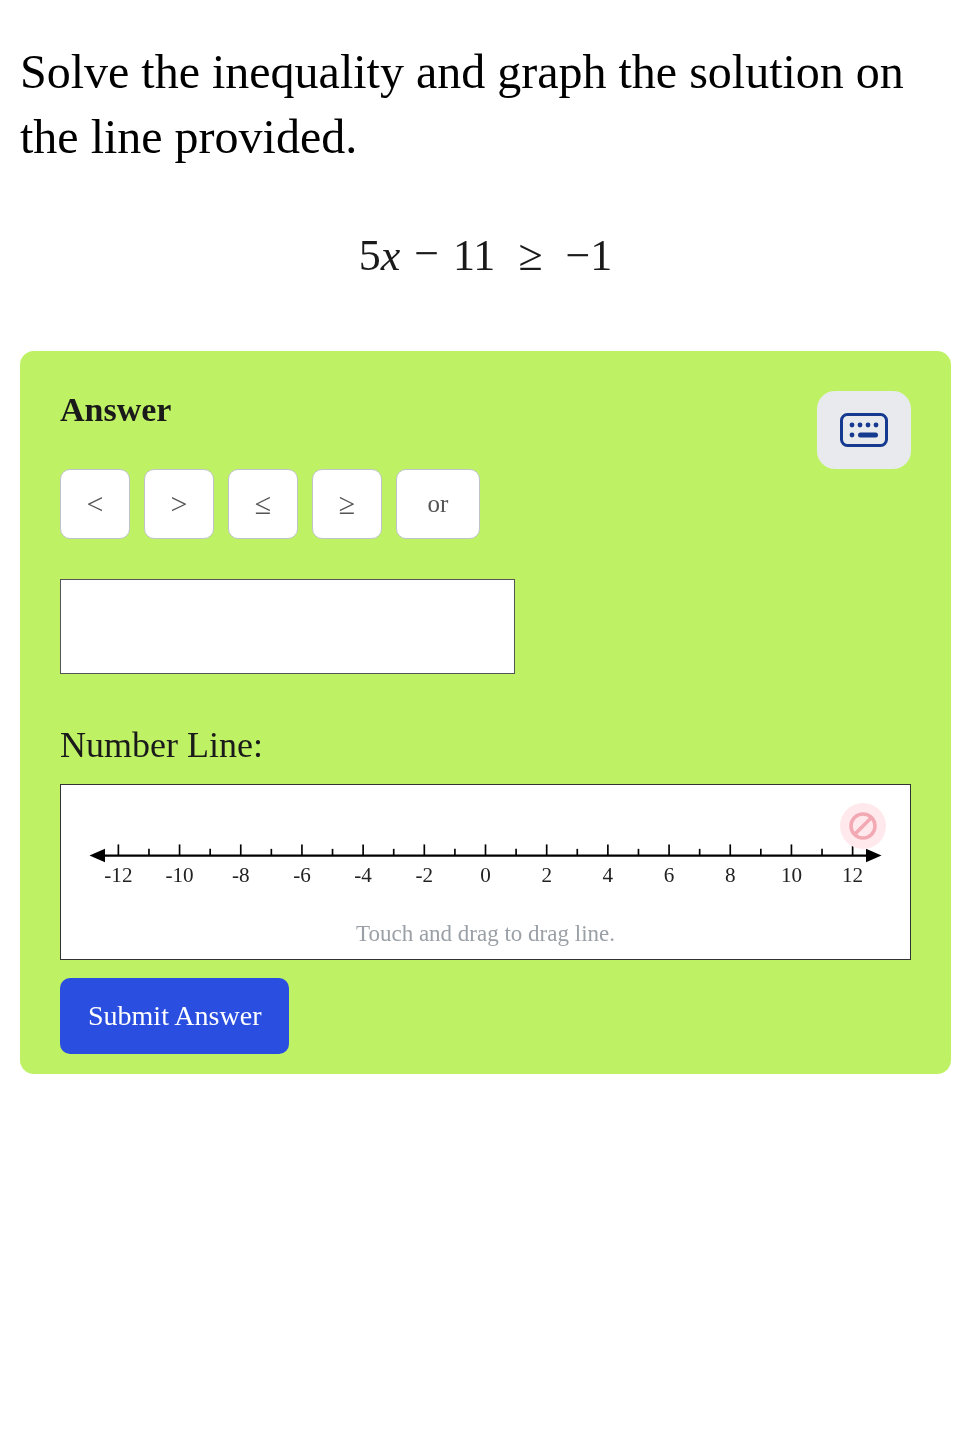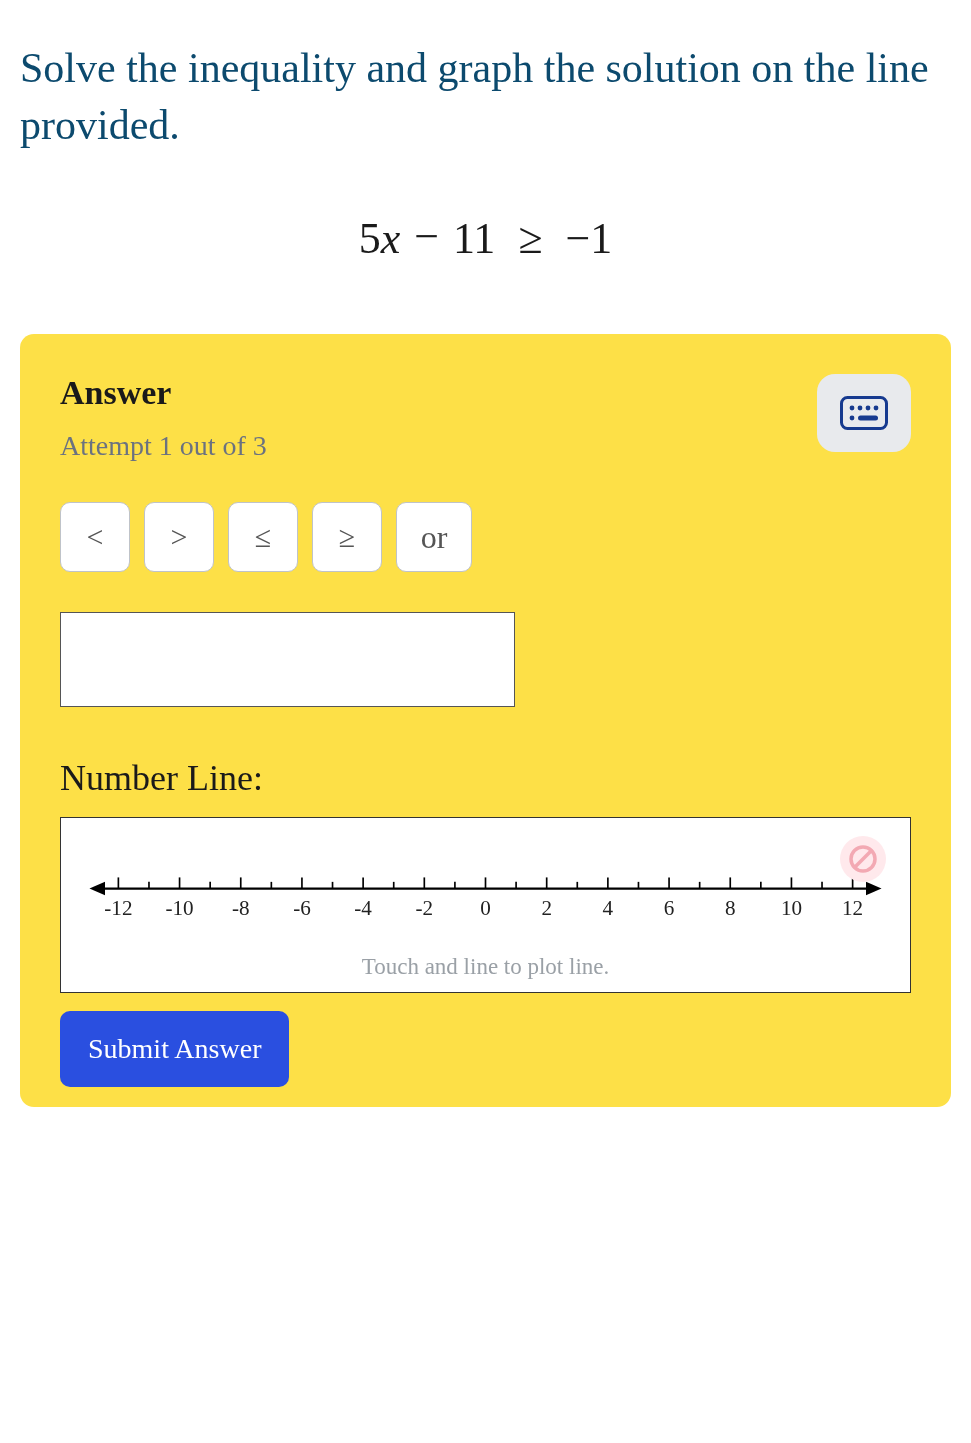--- a/index.html
+++ b/index.html
@@ -6,37 +6,37 @@
   body {
     font-family: Georgia, 'Times New Roman', serif;
     background: #fff;
     color: #1a1a1a;
     width: 971px;
     height: 1443px;
     overflow: hidden;
   }
   .container { padding: 40px 20px 0 20px; }
   .prompt {
-    font-size: 42px;
+    font-size: 48px;
     line-height: 1.35;
     margin-bottom: 60px;
-    color: #0c4a6e;
+    color: #000000;
   }
   .equation-wrap {
     text-align: center;
     margin: 50px 0 70px 0;
     font-size: 44px;
     white-space: nowrap;
   }
   .equation-wrap .mathx { font-style: italic; }
   .equation-wrap .op { margin: 0 12px; }
   .equation-wrap .minus { margin: 0 14px; display:inline-block; transform: translateY(-2px); }
 
   .answer-panel {
-    background: #fde047;
+    background: #bef264;
     border-radius: 14px;
     padding: 40px 40px 20px 40px;
     margin-top: 30px;
   }
   .answer-header {
     display: flex;
     justify-content: space-between;
     align-items: flex-start;
   }
   .answer-title {
@@ -69,21 +69,21 @@
     border-radius: 10px;
     background: #fff;
     display: flex;
     align-items: center;
     justify-content: center;
     font-size: 30px;
     color: #555;
     cursor: pointer;
     font-family: Georgia, serif;
   }
-  .op-btn.or { width: 76px; font-size: 32px; color:#555; }
+  .op-btn.or { width: 84px; font-size: 25px; color:#555; }
 
   .section-label {
     font-size: 36px;
     margin-bottom: 18px;
   }
   .notation-input {
     width: 455px;
     height: 95px;
     border: 1.5px solid #555;
     background: #fff;
@@ -140,21 +140,20 @@
   <div class="equation-wrap">
     <span>5</span><span class="mathx">x</span><span class="minus">−</span><span>11</span>
     <span class="op">≥</span>
     <span>−1</span>
   </div>
 
   <div class="answer-panel">
     <div class="answer-header">
       <div>
         <div class="answer-title">Answer</div>
-        <div class="attempt">Attempt 1 out of 3</div>
       </div>
       <div class="keyboard-btn">
         <span>
           <svg width="48" height="34" viewBox="0 0 48 34">
             <rect x="1.5" y="1.5" width="45" height="31" rx="6" fill="none" stroke="#163a8f" stroke-width="3"></rect>
             <circle cx="12" cy="12" r="2.4" fill="#163a8f"></circle>
             <circle cx="20" cy="12" r="2.4" fill="#163a8f"></circle>
             <circle cx="28" cy="12" r="2.4" fill="#163a8f"></circle>
             <circle cx="36" cy="12" r="2.4" fill="#163a8f"></circle>
             <circle cx="12" cy="22" r="2.4" fill="#163a8f"></circle>
@@ -223,18 +222,18 @@
             <line x1="580" x2="580" y1="12" y2="22" stroke="#000" stroke-width="1.5"></line>
             <text x="580" y="46" text-anchor="middle" font-size="19" font-family="Georgia, serif" fill="#222">8</text>
             <line x1="607.5" x2="607.5" y1="16" y2="22" stroke="#000" stroke-width="1.5"></line>
             <line x1="635" x2="635" y1="12" y2="22" stroke="#000" stroke-width="1.5"></line>
             <text x="635" y="46" text-anchor="middle" font-size="19" font-family="Georgia, serif" fill="#222">10</text>
             <line x1="662.5" x2="662.5" y1="16" y2="22" stroke="#000" stroke-width="1.5"></line>
             <line x1="690" x2="690" y1="12" y2="22" stroke="#000" stroke-width="1.5"></line>
             <text x="690" y="46" text-anchor="middle" font-size="19" font-family="Georgia, serif" fill="#222">12</text>
           </g>
       </svg>
-      <div class="nl-hint">Touch and line to plot line.</div>
+      <div class="nl-hint">Touch and drag to drag line.</div>
     </div>
 
     <button class="submit-btn">Submit Answer</button>
   </div>
 </div>
 
 </body></html>

